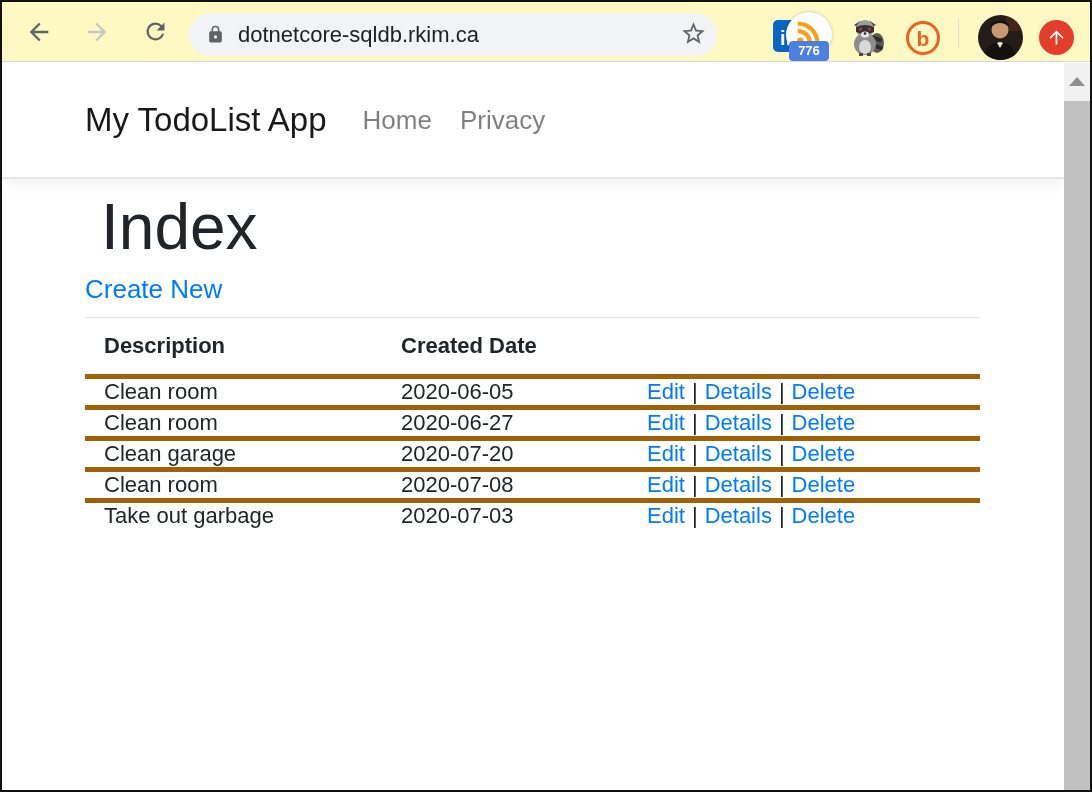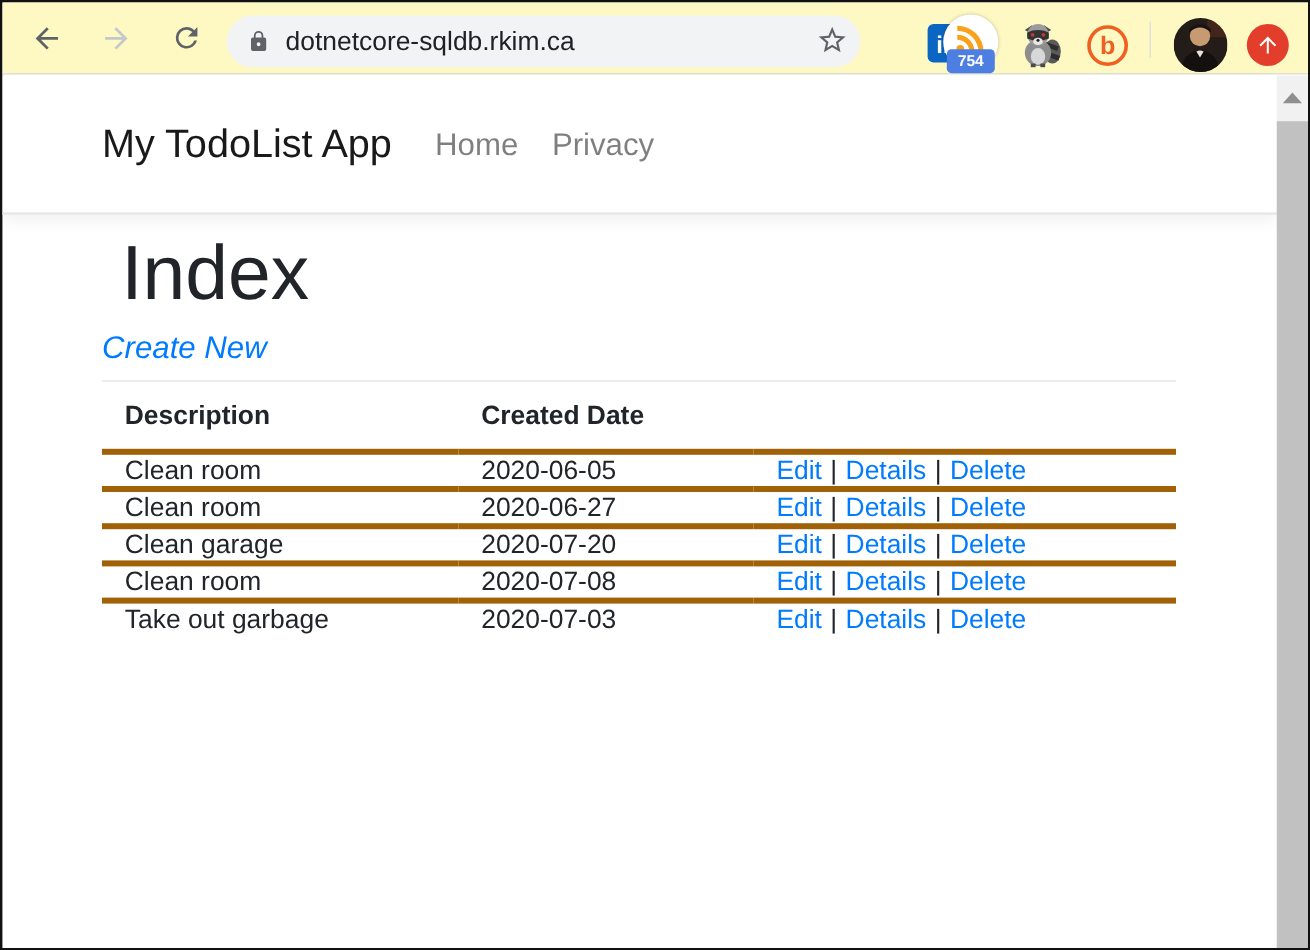--- a/index.html
+++ b/index.html
@@ -78,21 +78,21 @@
     background: #fff; border-bottom: 2px solid #e4e7ea;
     box-shadow: 0 6px 12px rgba(0,0,0,.05);
     display: flex; align-items: center; padding-left: 83px;
   }
   .brand { font-size: 33px; color: rgba(0,0,0,.9); text-decoration: none; margin-right: 22px; }
   .nav-link { font-size: 26px; color: rgba(0,0,0,.5); text-decoration: none; padding: 0 14px; }
 
   
   .main { position: absolute; top: 155px; left: 83px; width: 895px; }
   .page-title { font-size: 64px; font-weight: 500; color: #212529; margin: 32px 0 0 16px; line-height: 1.2; }
-  .create-link { display: inline-block; margin-top: 8px; font-size: 26px; color: #007bff; text-decoration: none; cursor: pointer; font-style: italic; }
+  .create-link { display: inline-block; margin-top: 8px; font-size: 26px; color: #007bff; text-decoration: none; cursor: pointer; }
 
   table.todo { width: 100%; border-collapse: collapse; margin-top: 12px; font-size: 22px; color: #212529; }
   table.todo th {
     text-align: left; font-weight: 700; padding: 15px 19px;
     border-top: 1px solid #dee2e6; border-bottom: 2px solid #dee2e6;
   }
   table.todo td { padding: 0 19px; border-top: 5px solid #a16207; }
   .col-desc { width: 297px; } .col-date { width: 246px; }
   .action-link { color: #007bff; text-decoration: none; cursor: pointer; }
   .sep { color: #212529; margin: 0 7px; }
@@ -142,21 +142,21 @@
     </div>
 
     <div class="ext ext-linkedin">in</div>
 
     <div class="ext ext-rss">
       <svg width="30" height="30" viewBox="0 0 24 24" style="position:absolute;left:8px;top:5px">
         <circle cx="5" cy="19" r="2.6" fill="#f9a11b"></circle>
         <path d="M3 9.5A11.5 11.5 0 0 1 14.5 21h-3.4A8.1 8.1 0 0 0 3 12.9z" fill="#f9a11b"></path>
         <path d="M3 3.5A17.5 17.5 0 0 1 20.5 21h-3.4A14.1 14.1 0 0 0 3 6.9z" fill="#f9a11b"></path>
       </svg>
-      <div class="rss-badge">754</div>
+      <div class="rss-badge">776</div>
     </div>
 
     <div class="ext ext-raccoon">
       <svg width="38" height="40" viewBox="0 0 38 40">
         <ellipse cx="29" cy="26" rx="7" ry="10" fill="#5a5a5a"></ellipse>
         <rect x="24" y="18" width="11" height="4" fill="#2e2e2e" transform="rotate(20 24 18)"></rect>
         <rect x="25" y="26" width="11" height="4" fill="#2e2e2e" transform="rotate(20 25 26)"></rect>
         <ellipse cx="17" cy="27" rx="11" ry="11" fill="#8d8d8d"></ellipse>
         <ellipse cx="17" cy="30" rx="6" ry="7" fill="#d8d8d8"></ellipse>
         <polygon points="6,8 12,4 13,12" fill="#4a4a4a"></polygon>

